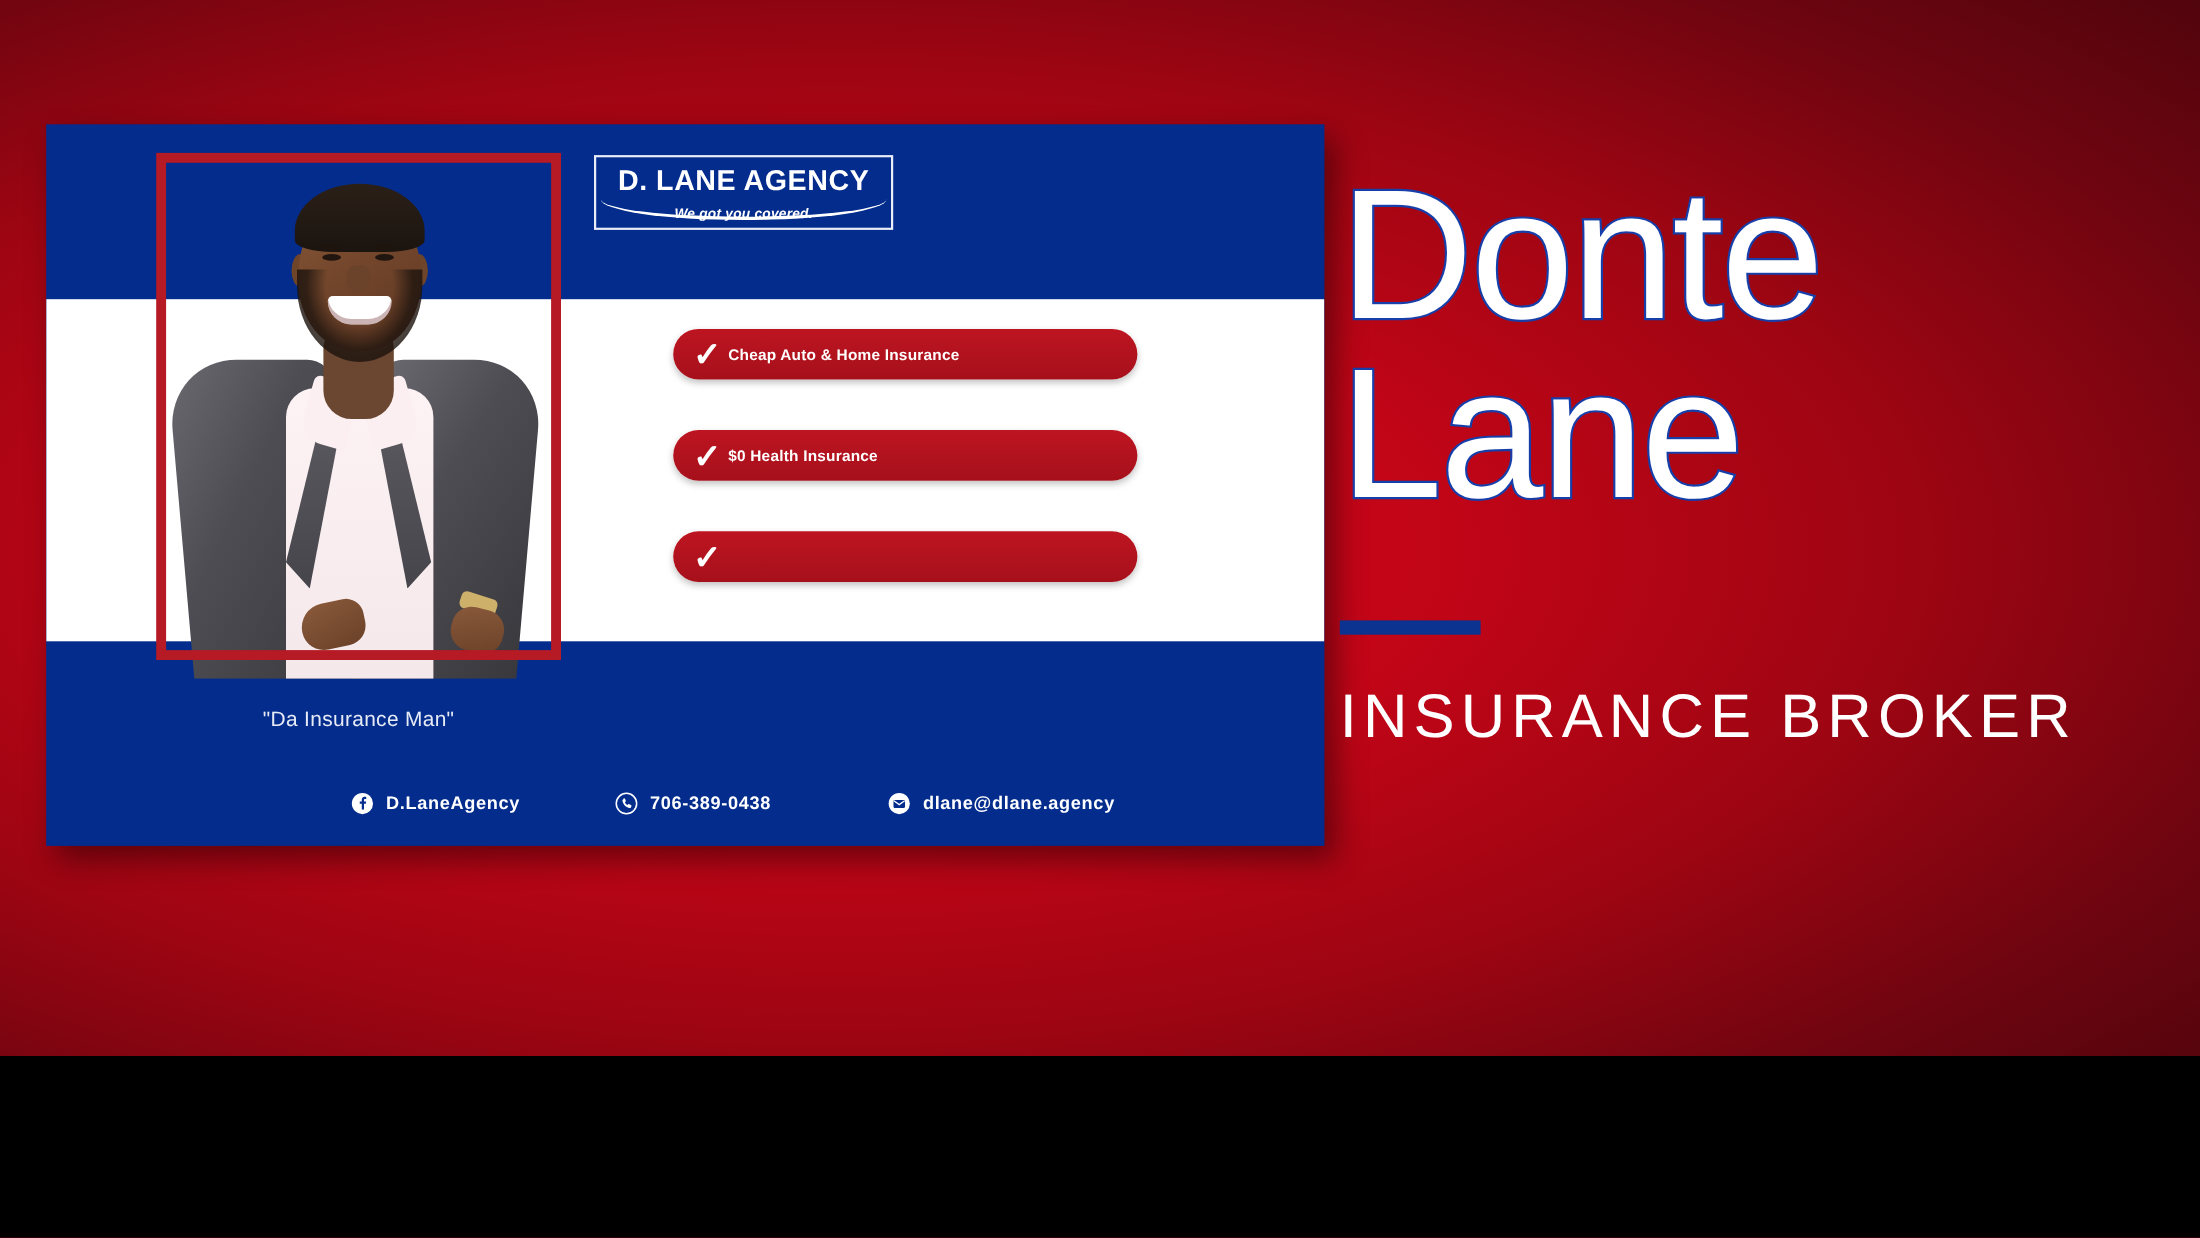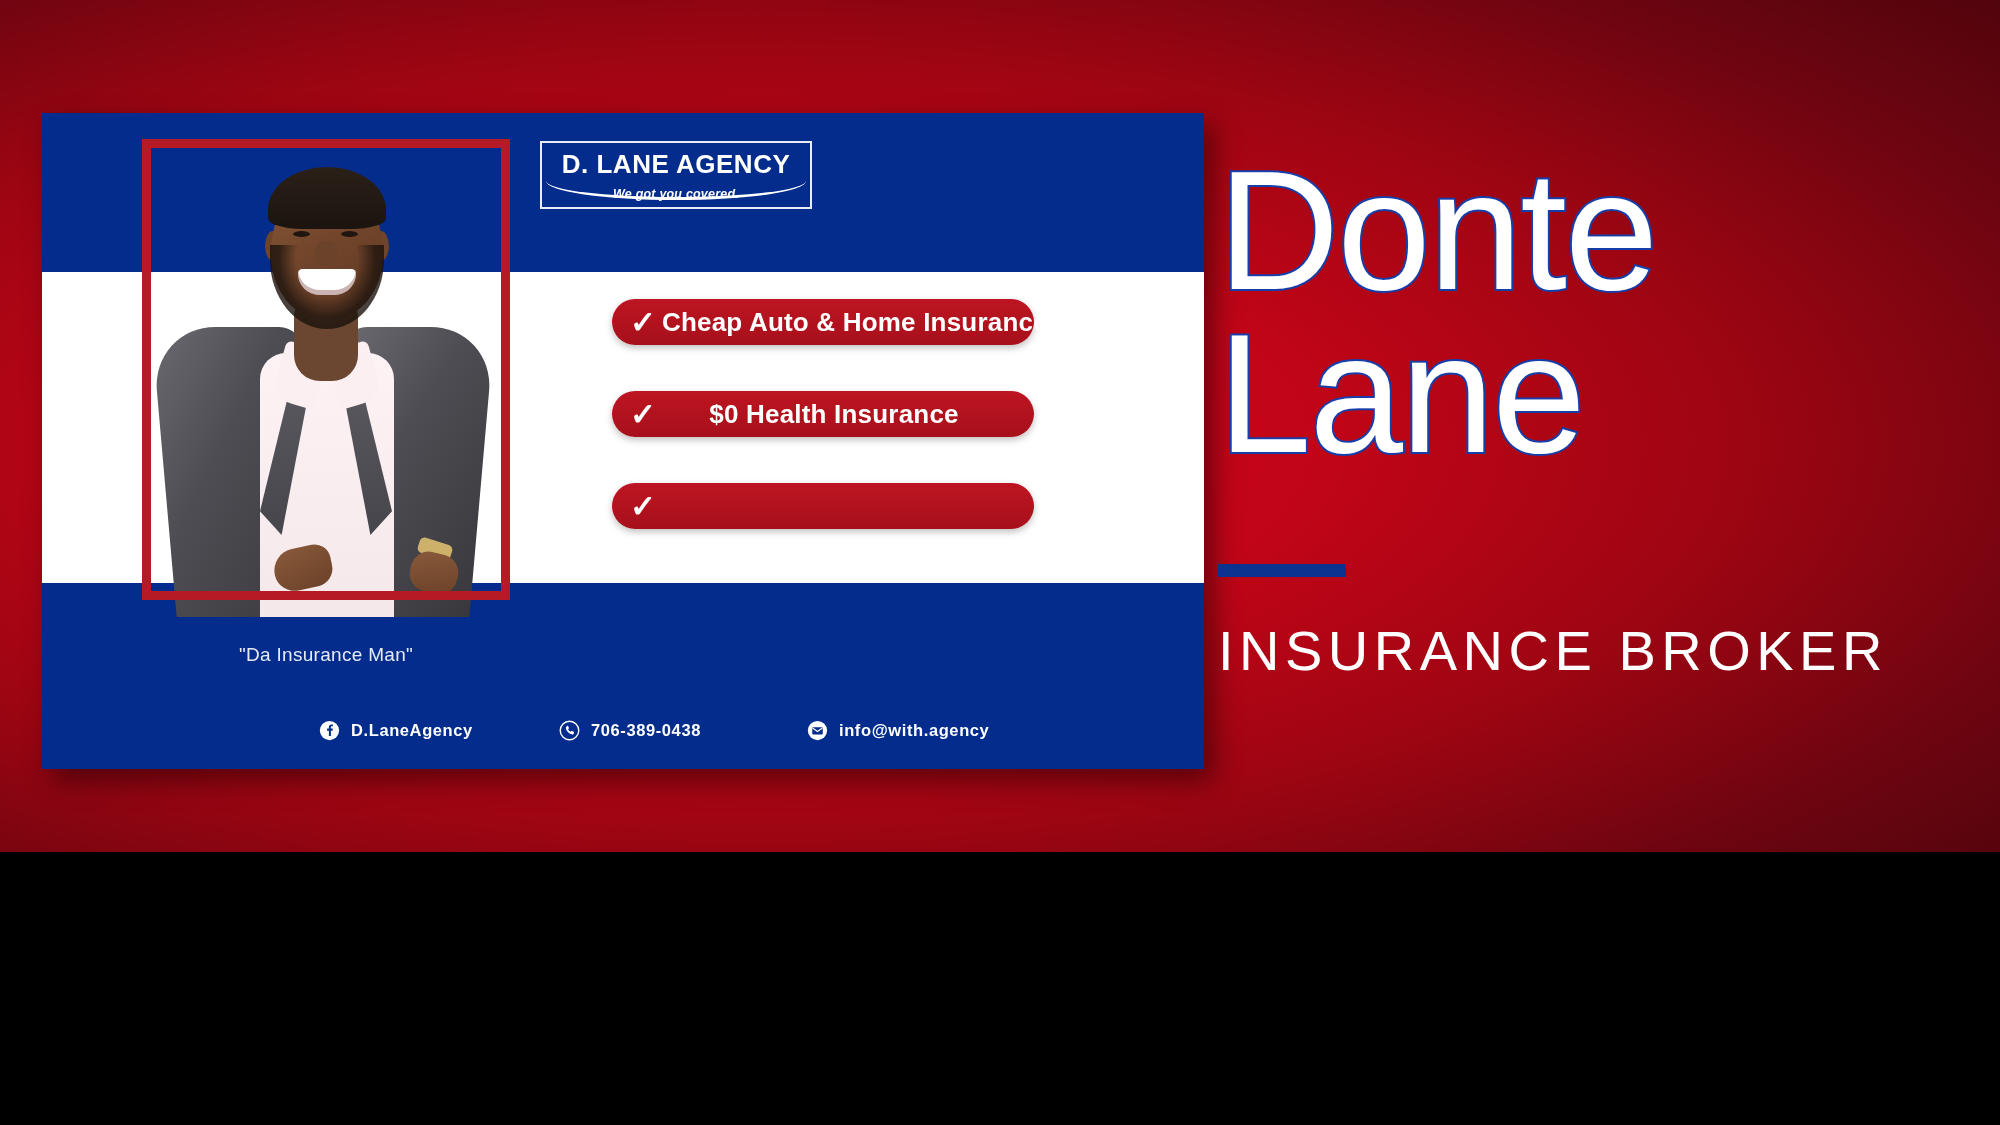--- a/index.html
+++ b/index.html
@@ -7,21 +7,21 @@
     padding: 0;
     background: #000;
   }
   body {
     font-family: "Liberation Sans", sans-serif;
   }
 
   #stage {
     position: relative;
     width: 2000px;
-    height: 852px;
+    height: 960px;
     overflow: hidden;
     background:
       radial-gradient(ellipse 85% 80% at 38% 52%, #d2041a 0%, #c20517 32%, #9d0512 58%, #6e0510 80%, #4e040c 100%),
       #5c040e;
   }
 
   
   #card {
     position: absolute;
     left: 42px;
@@ -263,23 +263,22 @@
     color: #ffffff;
     font-size: 31px;
     font-weight: bold;
     line-height: 1;
     margin-left: 18px;
     margin-right: 6px;
     flex: 0 0 auto;
   }
   .pill .pill-text {
     flex: 1 1 auto;
-    text-align: center;
-    color: #ffffff;
-    font-size: 26px;
+    color: #ffffff;
+    font-size: 14px;
     font-weight: bold;
     letter-spacing: 0.2px;
     padding-right: 28px;
     white-space: nowrap;
   }
   #pill-0 { top: 186px; width: 422px; }
   #pill-1 { top: 278px; width: 422px; }
   #pill-2 { top: 370px; width: 422px; }
 
   
@@ -420,21 +419,21 @@
         </svg>
         <span>706-389-0438</span>
       </div>
 
       <div class="contact-item" id="contact-2">
         <svg class="contact-icon" viewBox="0 0 24 24">
           <circle cx="12" cy="12" r="11" fill="#ffffff"></circle>
           <rect x="6" y="8.3" width="12" height="8.2" rx="1.1" fill="#032c8c"></rect>
           <path d="M6.4 9.1l5.6 4 5.6-4" fill="none" stroke="#ffffff" stroke-width="1.3"></path>
         </svg>
-        <span>info@with.agency</span>
+        <span>dlane@dlane.agency</span>
       </div>
 
     </div>
   </div>
 
   <div id="hero">
     <div class="hero-name">Donte</div>
     <div class="hero-name">Lane</div>
     <div class="hero-rule"></div>
     <div class="hero-role">INSURANCE BROKER</div>

